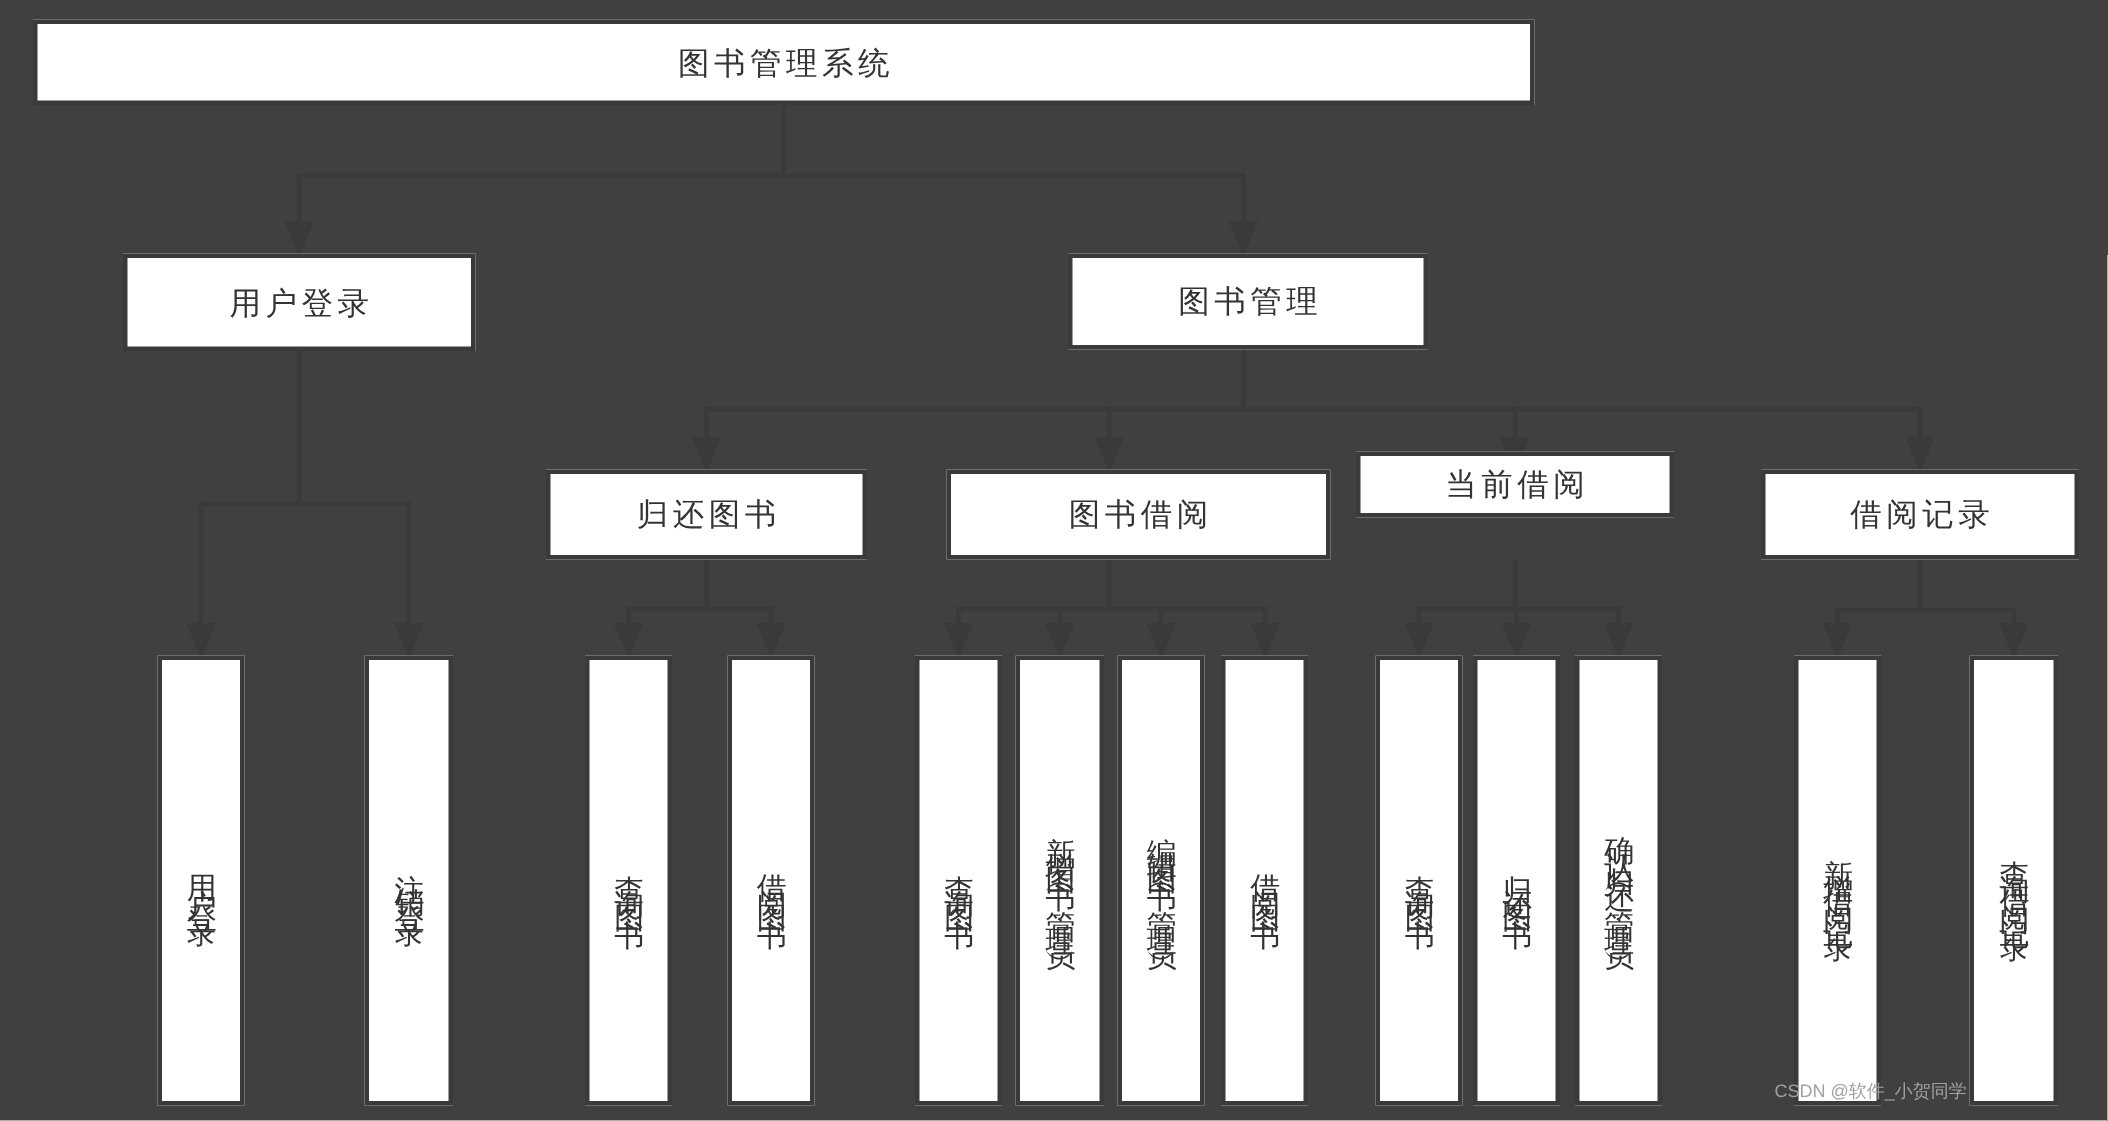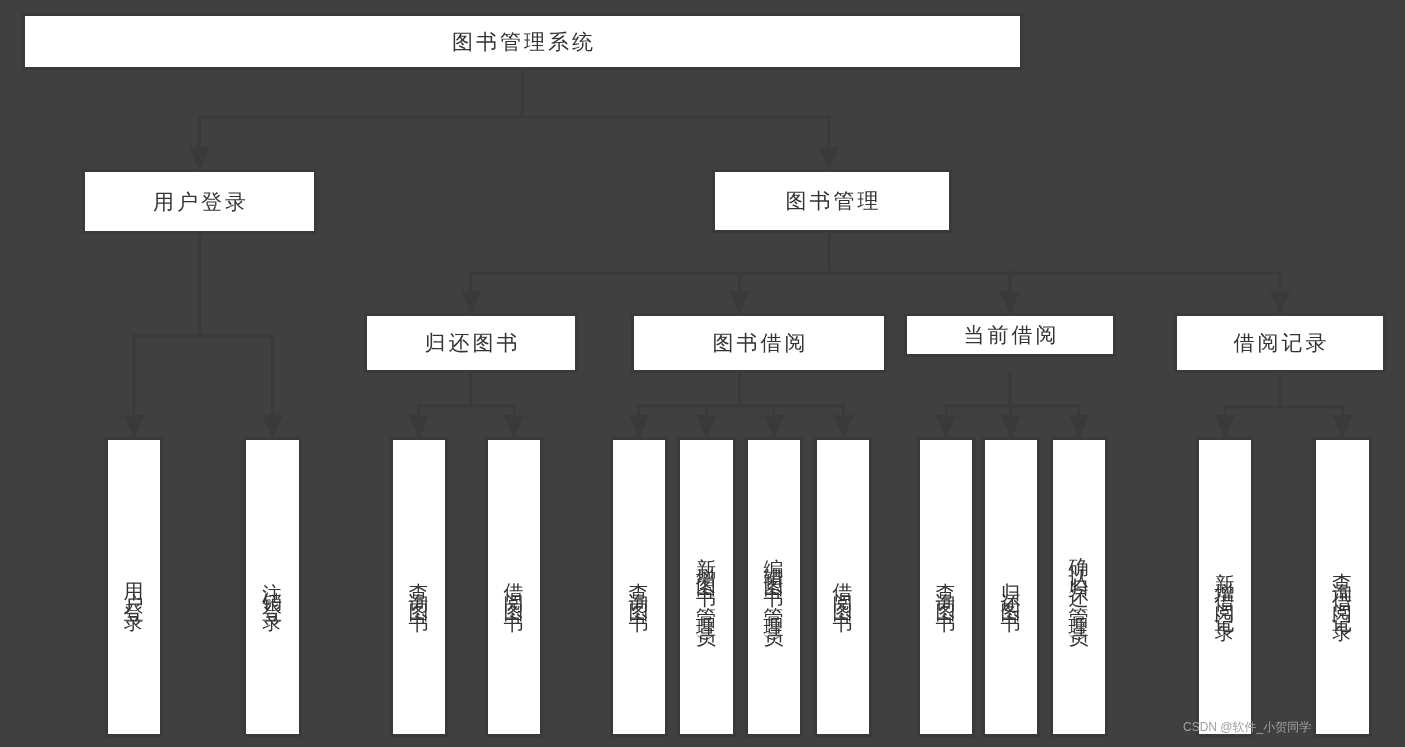--- a/index.html
+++ b/index.html
@@ -86,21 +86,21 @@
     </g>
   </svg>
 
   <div class="box hbox" style="left:22px;top:13px;width:1001px;height:57px;">图书管理系统</div>
 
   <div class="box hbox" style="left:82px;top:169px;width:235px;height:65px;">用户登录</div>
   <div class="box hbox" style="left:712px;top:169px;width:240px;height:64px;">图书管理</div>
 
   <div class="box hbox" style="left:364px;top:313px;width:214px;height:60px;">归还图书</div>
   <div class="box hbox" style="left:631px;top:313px;width:256px;height:60px;">图书借阅</div>
-  <div class="box hbox" style="left:904px;top:313px;width:212px;height:44px;">当前借阅</div>
+  <div class="box hbox" style="left:904px;top:301px;width:212px;height:44px;">当前借阅</div>
   <div class="box hbox" style="left:1174px;top:313px;width:212px;height:60px;">借阅记录</div>
 
   <div class="box vbox" style="left:105px;top:437px;width:58px;height:300px;">
     <span>用户登录</span>
   </div>
   <div class="box vbox" style="left:243px;top:437px;width:59px;height:300px;">
     <span>注销登录</span>
   </div>
 
   <div class="box vbox" style="left:390px;top:437px;width:58px;height:300px;">

